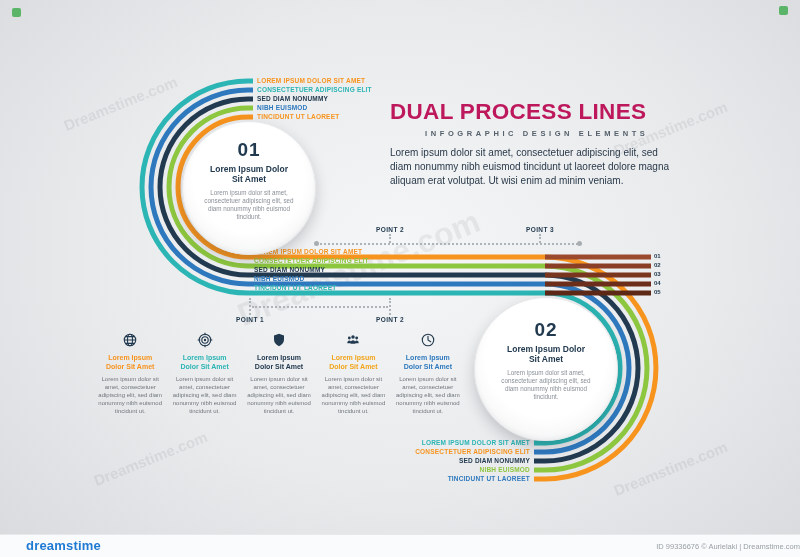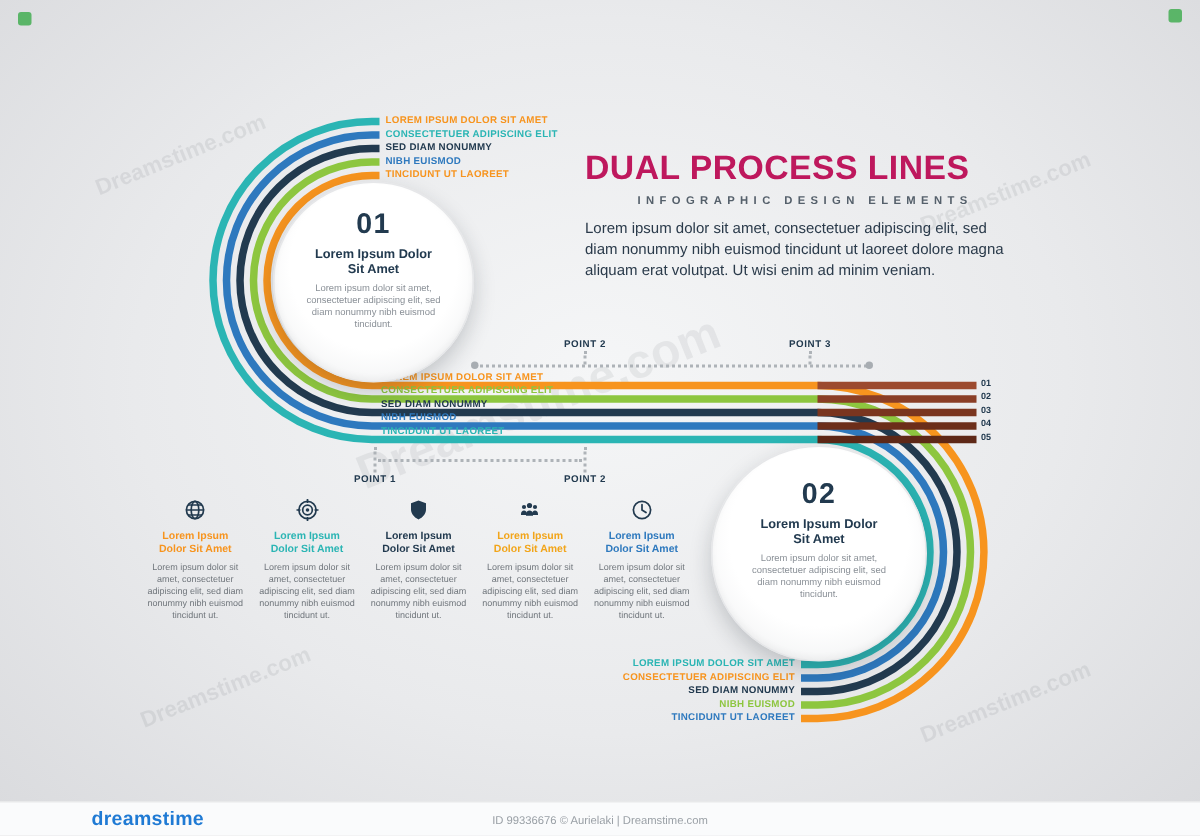--- a/index.html
+++ b/index.html
@@ -28,22 +28,22 @@
   }
   .c-num{font-size:19px;font-weight:bold;color:#223A4F;letter-spacing:1px;}
   .c-title{font-size:8.5px;font-weight:bold;color:#223A4F;line-height:10px;margin:3px auto 0;width:80px;}
   .c-body{font-size:6.3px;color:#8a9097;line-height:8px;margin:5px auto 0;width:102px;}
   .features{position:absolute;left:93px;top:332px;width:372px;display:flex;}
   .feature{flex:1;text-align:center;padding:0 3px;}
   .f-icon{height:17px;}
   .f-head{font-size:7px;font-weight:bold;line-height:9px;width:60px;margin:4px auto 0;}
   .f-body{font-size:6px;color:#70767c;line-height:8px;width:66px;margin:4px auto 0;}
   .bottombar{position:absolute;left:0;bottom:0;width:800px;height:22px;background:#fafbfc;border-top:1px solid #e8e9ea;}
-  .brand{position:absolute;left:26px;bottom:4px;font-size:13px;font-weight:bold;color:#1F7AD4;letter-spacing:.2px;margin-left:35px;}
-  .credit{position:absolute;left:0;right:0;bottom:6px;text-align:center;font-size:7.5px;color:#9aa0a6;}
+  .brand{position:absolute;left:26px;bottom:4px;font-size:13px;font-weight:bold;color:#1F7AD4;letter-spacing:.2px;}
+  .credit{position:absolute;left:0;right:0;bottom:6px;text-align:right;font-size:7.5px;color:#9aa0a6;}
 </style>
 </head>
 <body>
 
 <div class="abs" style="left:0;top:0;width:800px;height:557px">
 
   <div class="wm" style="left:230px;top:250px;font-size:32px;opacity:.11;transform:rotate(-22deg);">Dreamstime.com</div>
   <div class="wm" style="left:60px;top:95px;font-size:15px;opacity:.13;transform:rotate(-22deg);">Dreamstime.com</div>
   <div class="wm" style="left:610px;top:120px;font-size:15px;opacity:.13;transform:rotate(-22deg);">Dreamstime.com</div>
   <div class="wm" style="left:90px;top:450px;font-size:15px;opacity:.13;transform:rotate(-22deg);">Dreamstime.com</div>

